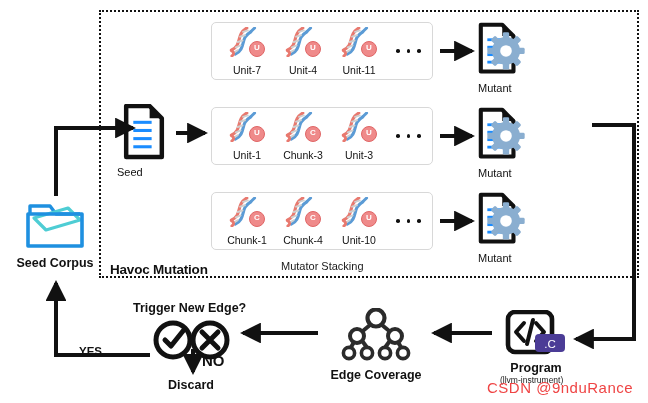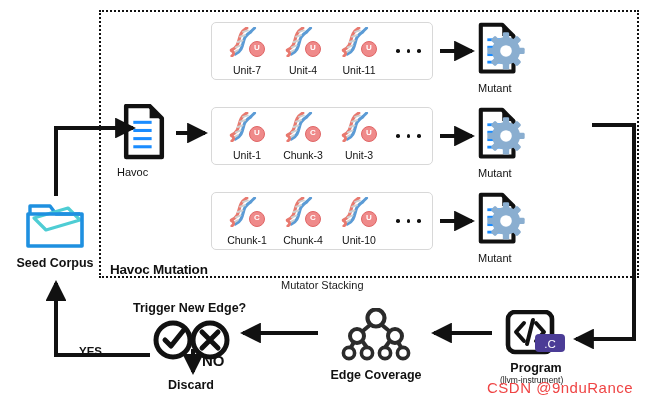--- a/index.html
+++ b/index.html
@@ -5,21 +5,21 @@
   html,body{margin:0;padding:0;background:#ffffff;}
   body{width:648px;height:403px;position:relative;overflow:hidden;
        font-family:"Liberation Sans","DejaVu Sans",sans-serif;color:#111;}
   .stage{position:absolute;left:0;top:0;width:648px;height:403px;}
   .abs{position:absolute;}
 
   
   .havoc-box{left:99px;top:10px;width:540px;height:268px;
              border:2px dotted #111;box-sizing:border-box;background:transparent;}
   .havoc-label{left:110px;top:262px;font-size:13.5px;font-weight:bold;letter-spacing:-0.2px;}
-  .stacking-label{left:281px;top:260px;font-size:11px;color:#1a1a1a;margin-top:19px;}
+  .stacking-label{left:281px;top:260px;font-size:11px;color:#1a1a1a;}
 
   
   .mrow{width:222px;height:58px;border:1px solid #d8d8d8;border-radius:5px;
         background:#fff;box-sizing:border-box;}
   .mrow-inner{display:flex;align-items:center;height:100%;padding-left:7px;}
   .mut{width:56px;display:flex;flex-direction:column;align-items:center;}
   .mut .label{font-size:10.5px;margin-top:7px;white-space:nowrap;color:#111;}
   .dots{display:flex;gap:7px;align-items:center;margin-left:9px;}
   .dots i{width:3.5px;height:3.5px;border-radius:50%;background:#111;display:block;}
 
@@ -101,21 +101,21 @@
       <path d="M24 22 L58 12 L70 24 L36 34 Z" fill="none" stroke="#4ecdd4" stroke-width="3.2" stroke-linejoin="round"></path>
       <path d="M18 18 H72 V50 H18 Z" fill="none" stroke="#1e90e0" stroke-width="3.6" stroke-linejoin="round"></path>
     </svg>
     <div class="capb" style="margin-top:-2px;">Seed Corpus</div>
   </div>
 
   <div class="abs" style="left:117px;top:104px;width:54px;">
     <svg width="44" height="56" viewBox="0 0 41 55" style="margin-left:5px;">
       <use href="#g-doc"></use>
     </svg>
-    <div class="cap" style="margin-top:2px;">Havoc</div>
+    <div class="cap" style="margin-top:2px;">Seed</div>
   </div>
 
   <div class="abs mrow" style="left:211px;top:22px;">
     <div class="mrow-inner" id="mr0">
         <div class="mut">
           <div class="dna">
             <svg width="30" height="30" viewBox="0 0 28 31">
               <use href="#g-dna"></use>
             </svg>
             <span class="badge">U</span>

